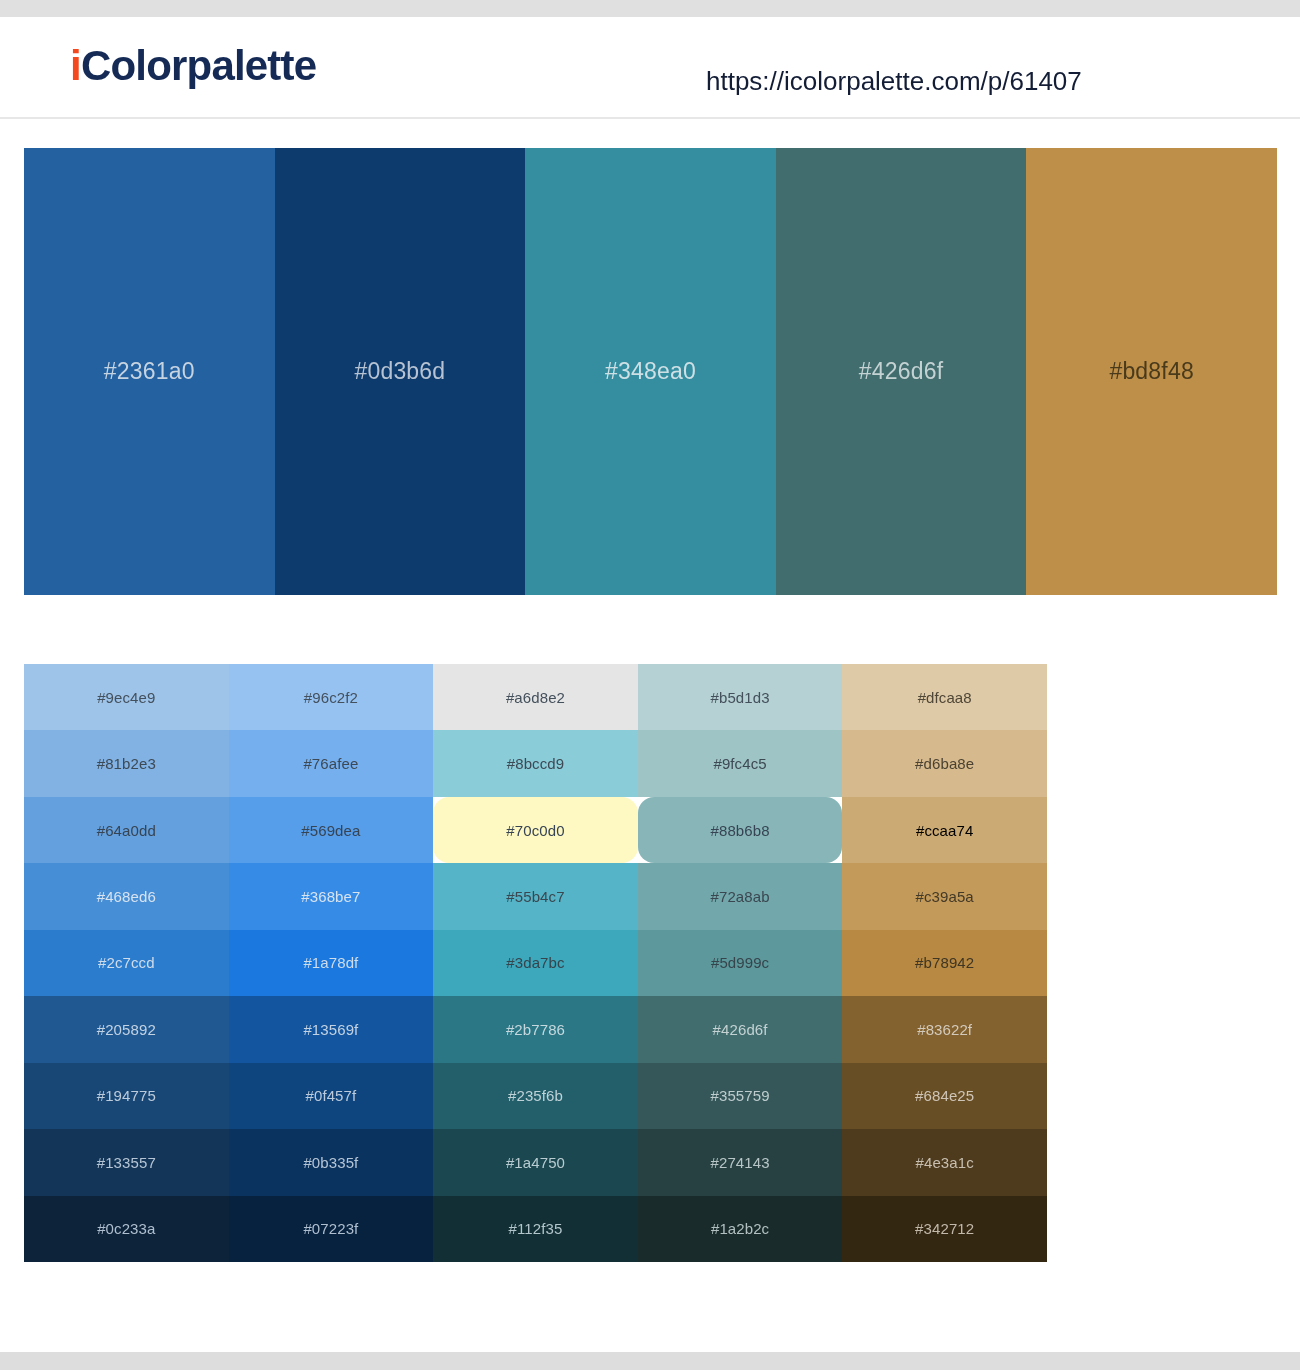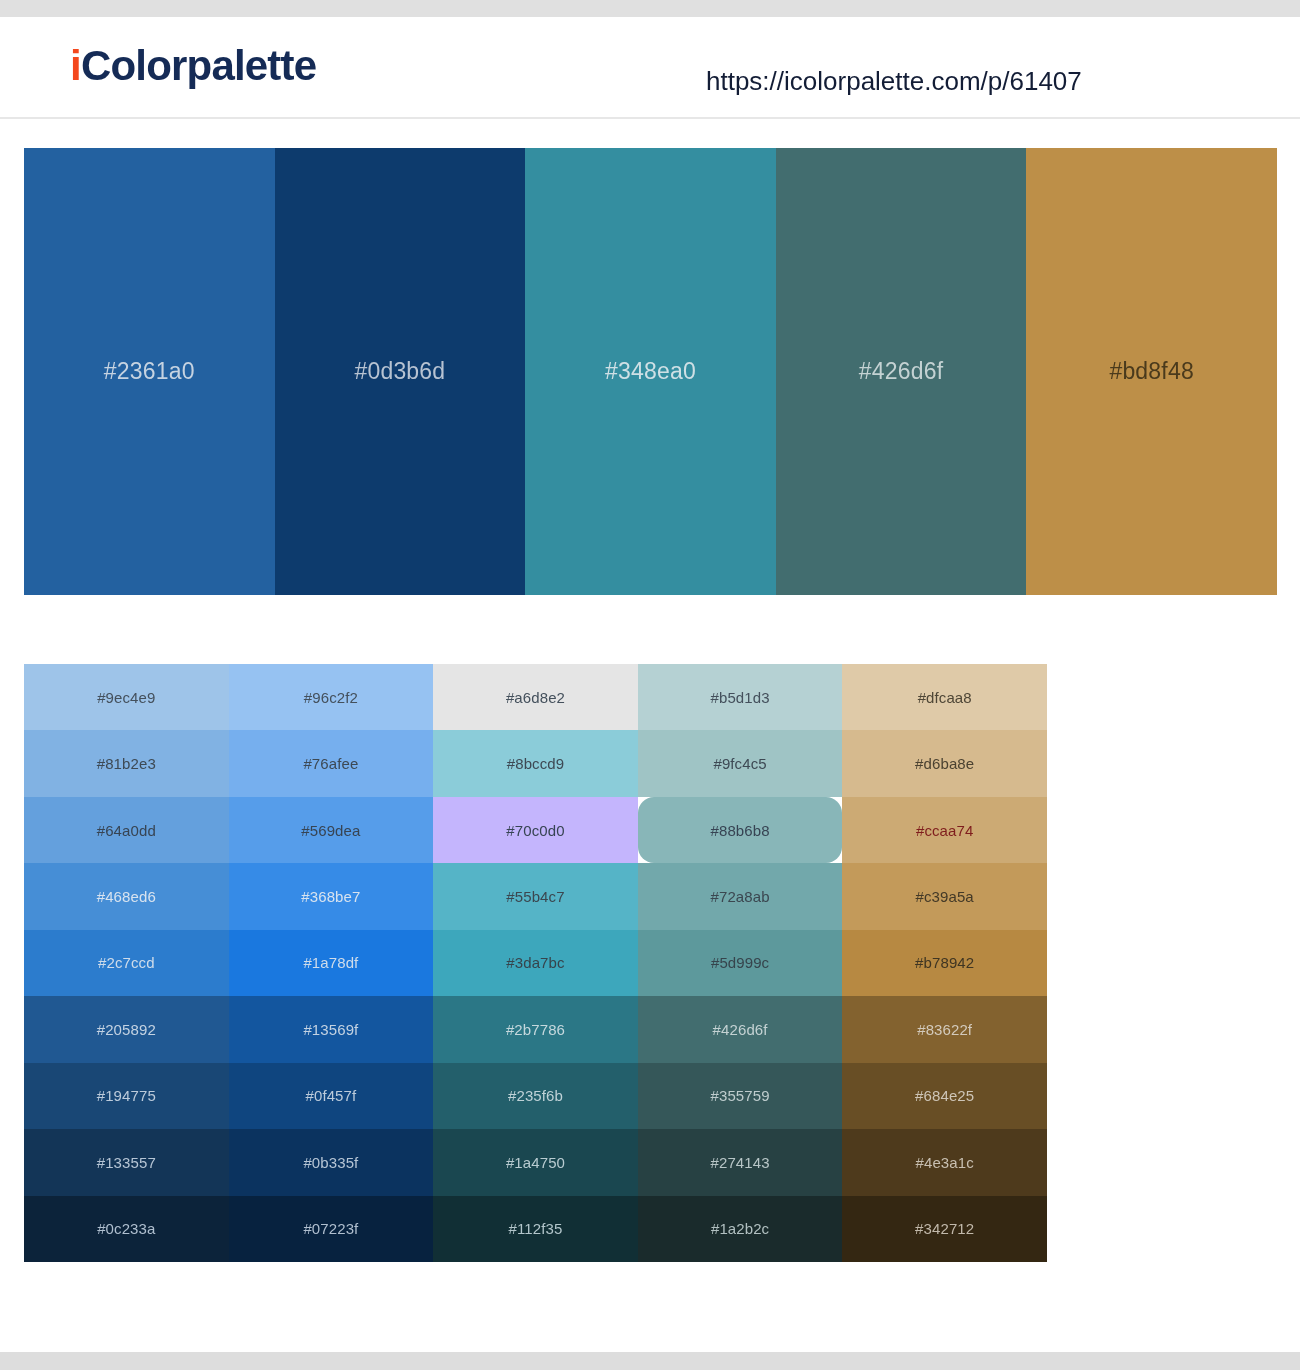--- a/index.html
+++ b/index.html
@@ -193,28 +193,28 @@
           <span class="shade-label" style="color: rgb(75, 66, 49);">#d6ba8e</span>
         </div>
       </div>
       <div class="shade-row">
         <div class="shade-cell" style="background: rgb(100, 160, 221);">
           <span class="shade-label" style="color: rgb(55, 68, 83);">#64a0dd</span>
         </div>
         <div class="shade-cell" style="background: rgb(86, 157, 234);">
           <span class="shade-label" style="color: rgb(55, 68, 83);">#569dea</span>
         </div>
-        <div class="shade-cell" style="background: #c4b5fd;">
+        <div class="shade-cell" style="background: #fef9c3; border-radius: 16px;">
           <span class="shade-label" style="color: rgb(55, 68, 83);">#70c0d0</span>
         </div>
         <div class="shade-cell" style="background: rgb(136, 182, 184); border-radius: 16px;">
           <span class="shade-label" style="color: rgb(55, 68, 83);">#88b6b8</span>
         </div>
         <div class="shade-cell" style="background: rgb(204, 170, 116);">
-          <span class="shade-label" style="color: #7f1d1d;">#ccaa74</span>
+          <span class="shade-label" style="color: #000000;">#ccaa74</span>
         </div>
       </div>
       <div class="shade-row">
         <div class="shade-cell" style="background: rgb(70, 142, 214);">
           <span class="shade-label" style="color: rgb(216, 227, 239);">#468ed6</span>
         </div>
         <div class="shade-cell" style="background: rgb(54, 139, 231);">
           <span class="shade-label" style="color: rgb(216, 227, 239);">#368be7</span>
         </div>
         <div class="shade-cell" style="background: rgb(85, 180, 199);">

